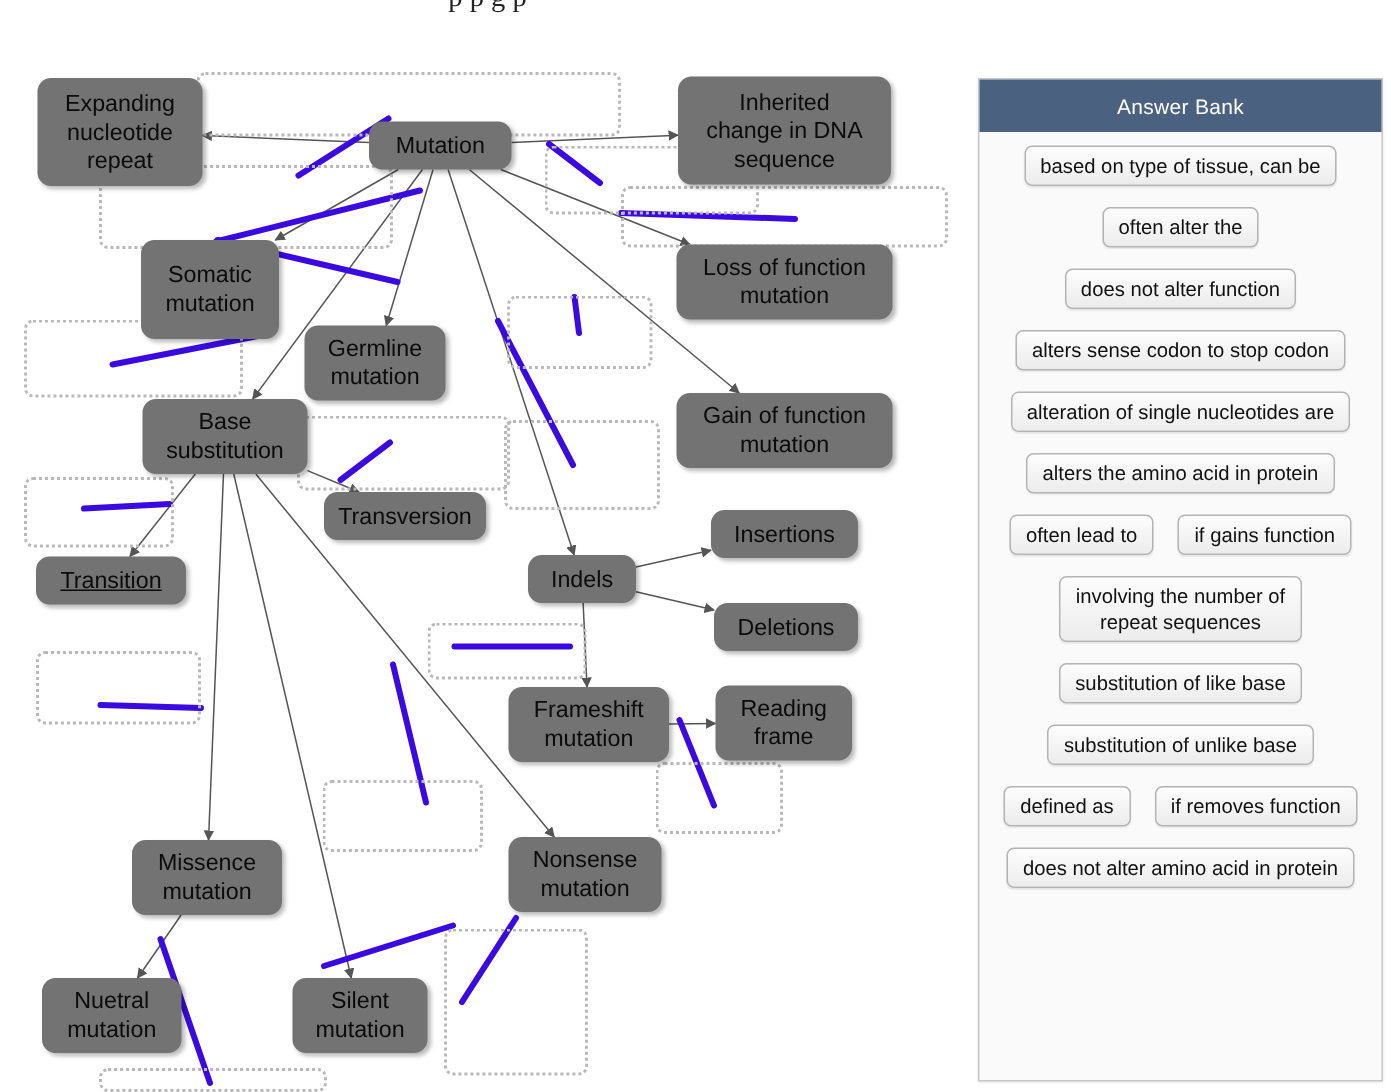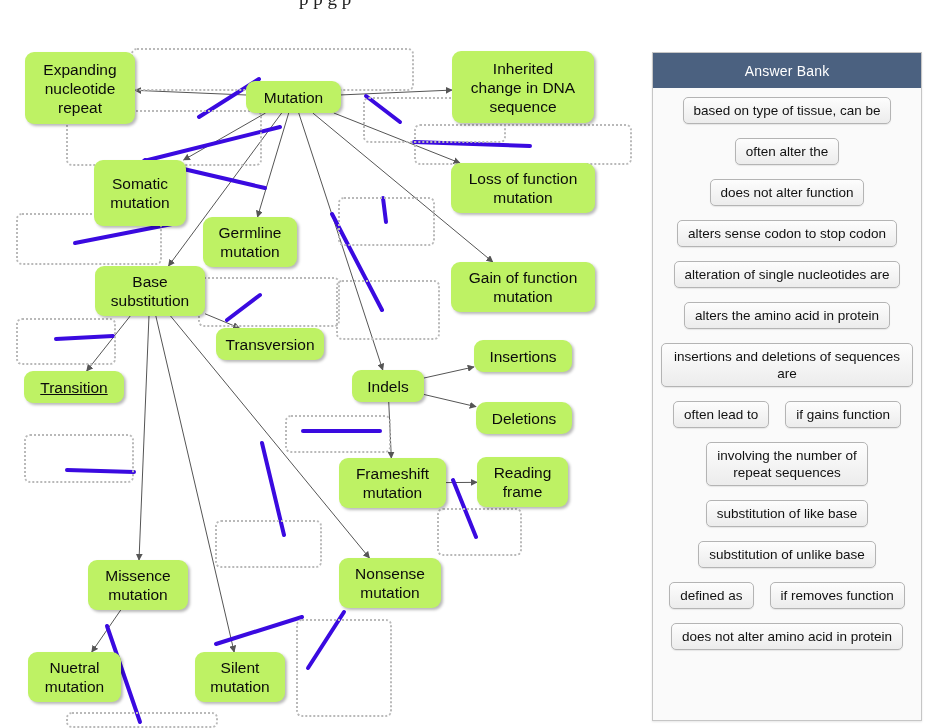--- a/index.html
+++ b/index.html
@@ -19,21 +19,21 @@
   }
   
   #diagram{
     position:absolute;left:0;top:0;width:648px;height:728px;
     overflow:hidden;
   }
   #diagram svg{position:absolute;left:0;top:0;}
   
   .node{
     position:absolute;
-    background:#bef264;
+    background:#737373;
     border-radius:9px;
     box-shadow:2px 2px 3px rgba(0,0,0,0.28);
     color:#0b0b0b;
     font-size:15.5px;
     line-height:19px;
     text-align:center;
     display:flex;align-items:center;justify-content:center;
     padding:12px 7px;
     box-sizing:border-box;
     white-space:pre-line;
@@ -173,21 +173,21 @@
       <div class="node" style="left: 203px; top: 217px; width: 94px; height: 50px;">Germline
 mutation</div>
       <div class="node" style="left: 95px; top: 266px; width: 110px; height: 50px;">Base
 substitution</div>
       <div class="node" style="left: 451px; top: 262px; width: 144px; height: 50px;">Gain of function
 mutation</div>
       <div class="node" style="left: 216px; top: 328px; width: 108px; height: 32px;">Transversion</div>
       <div class="node" style="left: 474px; top: 340px; width: 98px; height: 32px;">Insertions</div>
       <div class="node" style="left: 24px; top: 371px; width: 100px; height: 32px; text-decoration: underline;">Transition</div>
       <div class="node" style="left: 352px; top: 370px; width: 72px; height: 32px;">Indels</div>
-      <div class="node" style="left: 476px; top: 402px; width: 96px; height: 32px; border-radius: 10px;">Deletions</div>
+      <div class="node" style="left: 476px; top: 402px; width: 96px; height: 32px;">Deletions</div>
       <div class="node" style="left: 339px; top: 458px; width: 107px; height: 50px;">Frameshift
 mutation</div>
       <div class="node" style="left: 477px; top: 457px; width: 91px; height: 50px;">Reading
 frame</div>
       <div class="node" style="left: 339px; top: 558px; width: 102px; height: 50px;">Nonsense
 mutation</div>
       <div class="node" style="left: 88px; top: 560px; width: 100px; height: 50px;">Missence
 mutation</div>
       <div class="node" style="left: 28px; top: 652px; width: 93px; height: 50px;">Nuetral
 mutation</div>
@@ -211,23 +211,20 @@
       <div class="ab-row">
         <div class="chip">alters sense codon to stop codon</div>
       </div>
       <div class="ab-row">
         <div class="chip">alteration of single nucleotides are</div>
       </div>
       <div class="ab-row">
         <div class="chip">alters the amino acid in protein</div>
       </div>
       <div class="ab-row">
-        <div class="chip">insertions and deletions of sequences are</div>
-      </div>
-      <div class="ab-row">
         <div class="chip">often lead to</div>
         <div class="chip">if gains function</div>
       </div>
       <div class="ab-row">
         <div class="chip">involving the number of
 repeat sequences</div>
       </div>
       <div class="ab-row">
         <div class="chip">substitution of like base</div>
       </div>

